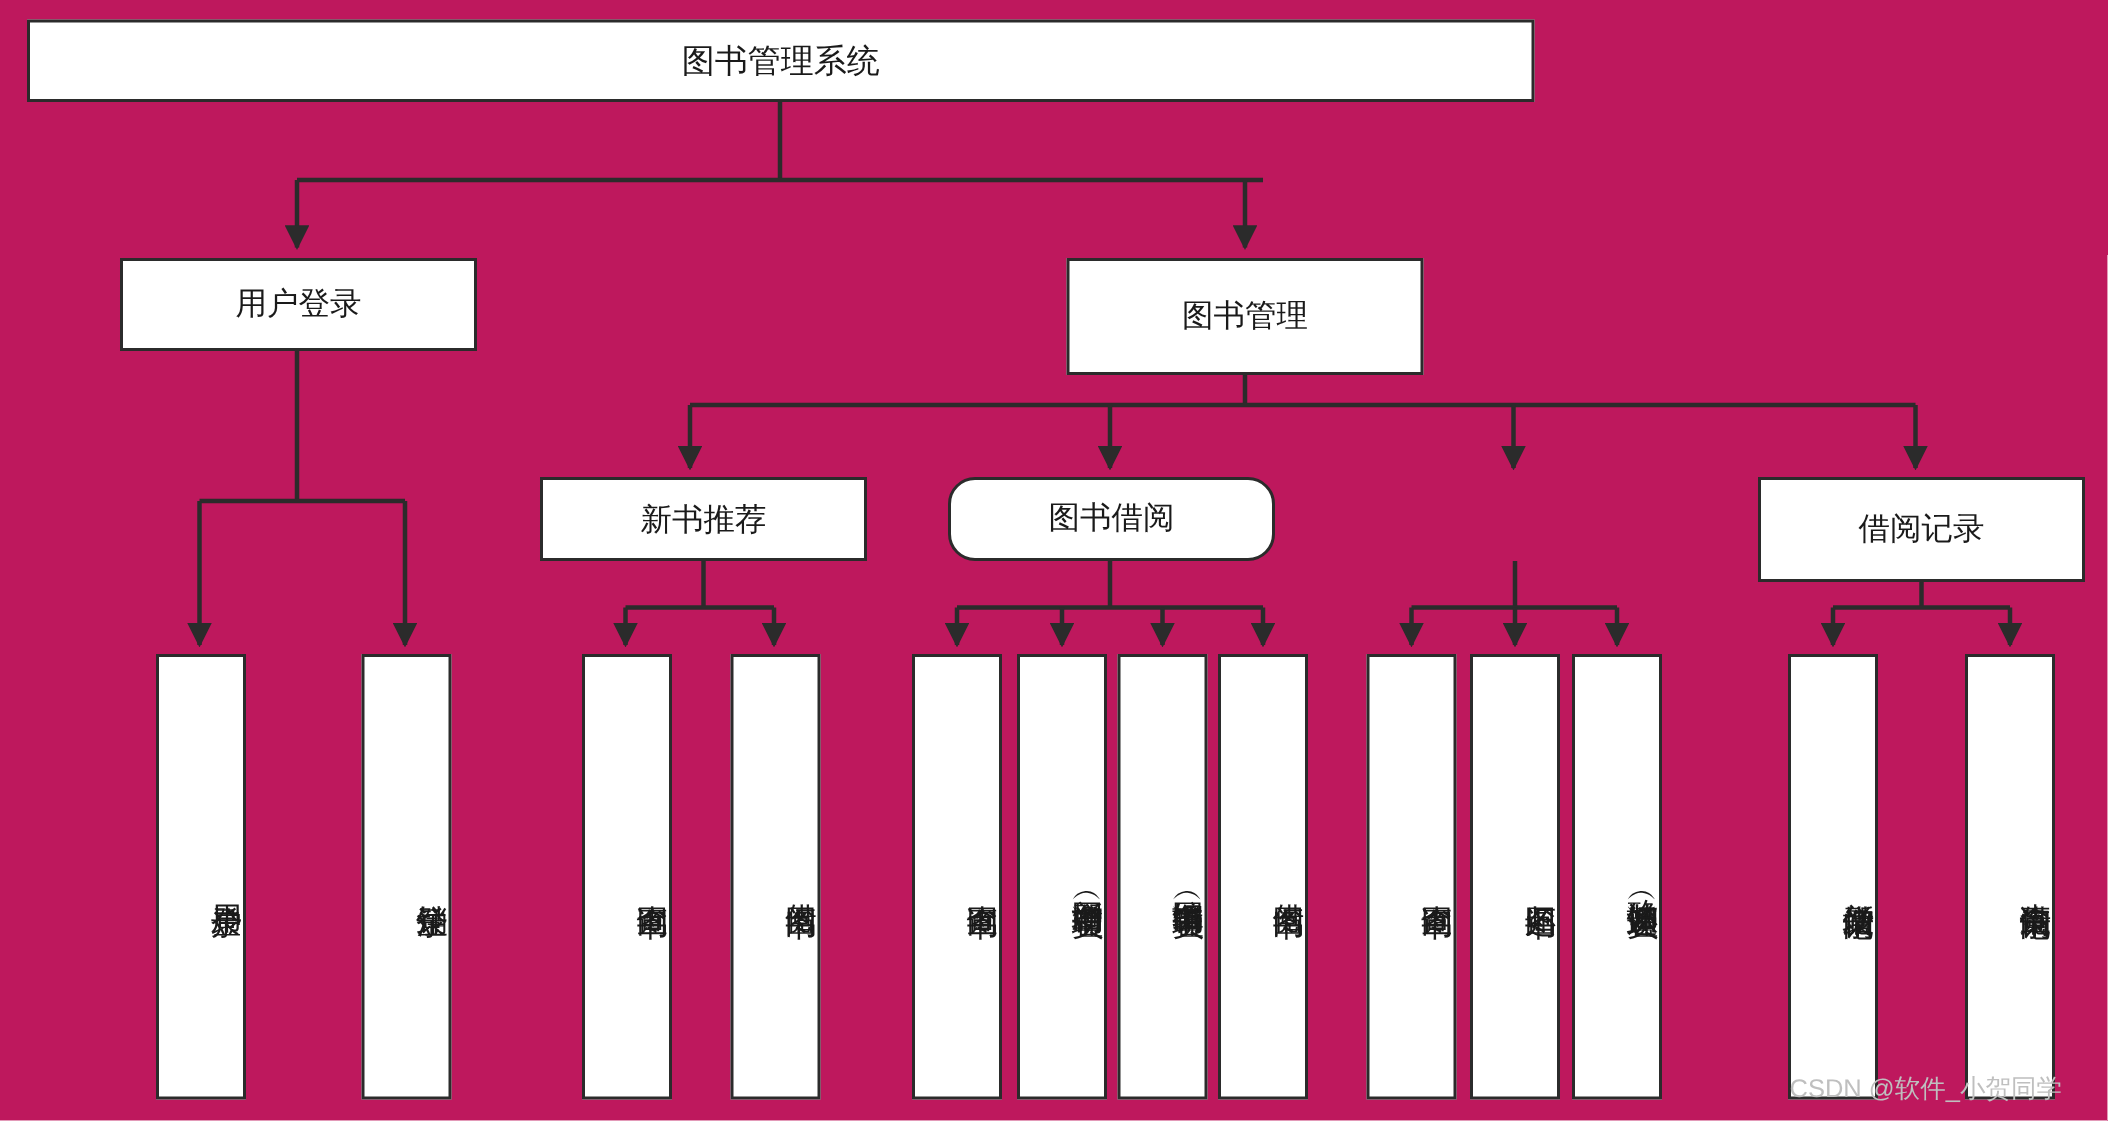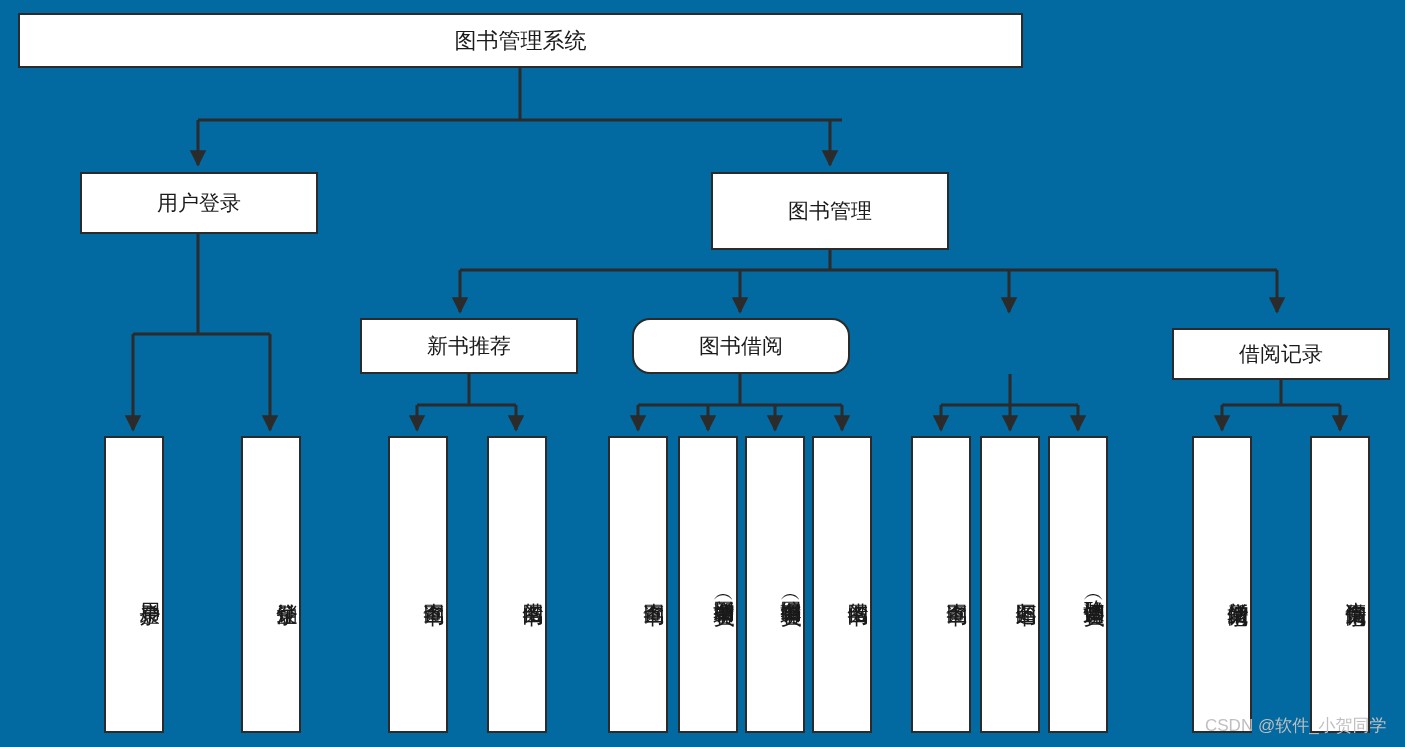--- a/index.html
+++ b/index.html
@@ -7,21 +7,21 @@
     padding: 0;
     background: #ffffff;
   }
   body {
     font-family: "Liberation Sans", "DejaVu Sans", sans-serif;
   }
   #canvas {
     position: relative;
     width: 1405px;
     height: 747px;
-    background: #0369a1;
+    background: #be185d;
     overflow: hidden;
   }
   #wires {
     position: absolute;
     left: 0;
     top: 0;
     width: 1405px;
     height: 747px;
   }
   .node {
@@ -56,21 +56,20 @@
     display: block;
   }
   #watermark {
     position: absolute;
     left: 1193px;
     top: 714px;
     font-size: 17px;
     color: #bfbfbf;
     white-space: nowrap;
     pointer-events: none;
-    padding-left: 12px;
   }
 </style>
 </head>
 <body>
 
 <div id="canvas">
 
   <svg id="wires" viewBox="0 0 1405 747" xmlns="http://www.w3.org/2000/svg">
     <defs>
       <marker id="arrow" viewBox="0 0 10 10" refX="9" refY="5" markerWidth="5.5" markerHeight="5.5" orient="auto-start-reverse">
@@ -131,21 +130,21 @@
   <div class="node h" style="left:711px; top:172px; width:238px; height:78px;">
     <span>图书管理</span>
   </div>
 
   <div class="node h" style="left:360px; top:318px; width:218px; height:56px;font-family:Liberation Serif, serif;">
     <span>新书推荐</span>
   </div>
   <div class="node h" style="left:632px; top:318px; width:218px; height:56px;border-radius:18px;">
     <span>图书借阅</span>
   </div>
-  <div class="node h" style="left:1172px; top:328px; width:218px; height:52px;">
+  <div class="node h" style="left:1172px; top:318px; width:218px; height:70px;">
     <span>借阅记录</span>
   </div>
 
   <div class="node v" style="left:104px; top:436px; width:60px; height:297px;">
     <span class="vtext">用户登录</span>
   </div>
   <div class="node v" style="left:241px; top:436px; width:60px; height:297px;">
     <span class="vtext">注销登录</span>
   </div>
 

